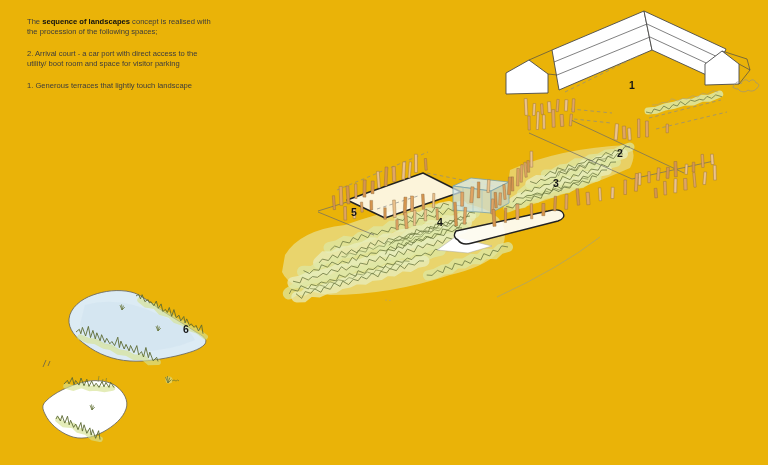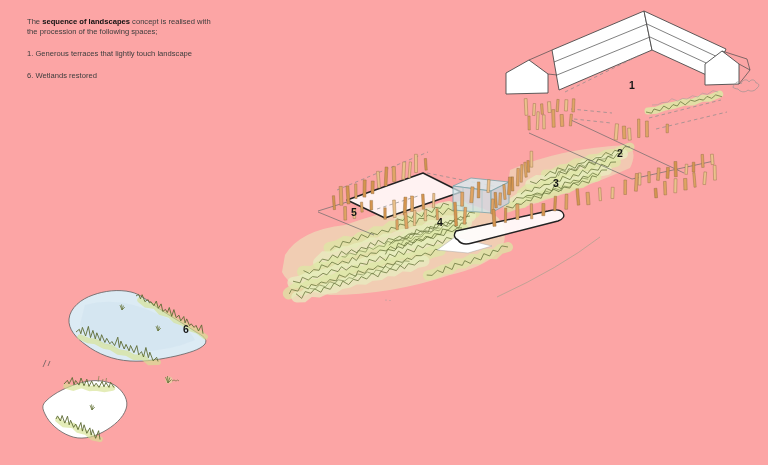--- a/index.html
+++ b/index.html
@@ -1,35 +1,36 @@
 <!DOCTYPE html>
 <html><head>
 <meta charset="utf-8">
 <style>
   html,body{margin:0;padding:0;background:#ffffff;}
-  .stage{position:relative;width:768px;height:465px;background:#fca5a5;overflow:hidden;
+  .stage{position:relative;width:768px;height:465px;background:#eab308;overflow:hidden;
          font-family:"Liberation Sans",sans-serif;}
   .desc{position:absolute;left:27px;top:17px;width:236px;color:#3c3c3c;z-index:3;}
   .desc p{font-size:7.6px;line-height:9.7px;margin:0 0 12.5px 0;white-space:pre-wrap;}
   .desc b{color:#101010;font-weight:bold;}
   .diagram{position:absolute;inset:0;z-index:1;}
   svg.sketch{position:absolute;inset:0;display:block;}
   .zlabel{position:absolute;transform:translate(-50%,-50%);font-size:10.5px;font-weight:bold;
           color:#161616;z-index:2;letter-spacing:0;}
 </style>
 </head>
 <body>
 
 <div class="stage">
 
   <aside class="desc">
     <p><span>The </span><b>sequence of landscapes</b><span> concept is realised with
 the procession of the following spaces;</span></p>
+    <p>2. Arrival court - a car port with direct access to the
+utility/ boot room and space for visitor parking</p>
     <p>1. Generous terraces that lightly touch landscape</p>
-    <p>6. Wetlands restored</p>
   </aside>
 
   <div class="diagram">
     <svg id="sk" class="sketch" viewBox="0 0 768 465">
 
       <g id="under">
         <g fill="#ffffff" stroke="#4a4a4a" stroke-width="0.9" stroke-linejoin="round">
           <path d="M552,50 L644,11 L652,50 L559,90 Z"></path>
           <path d="M644,11 L726,49 L713,78 L652,50 Z"></path>
           <path fill="none" stroke-width="0.7" d="M554,62 L647,24 M557,75 L650,37"></path>

